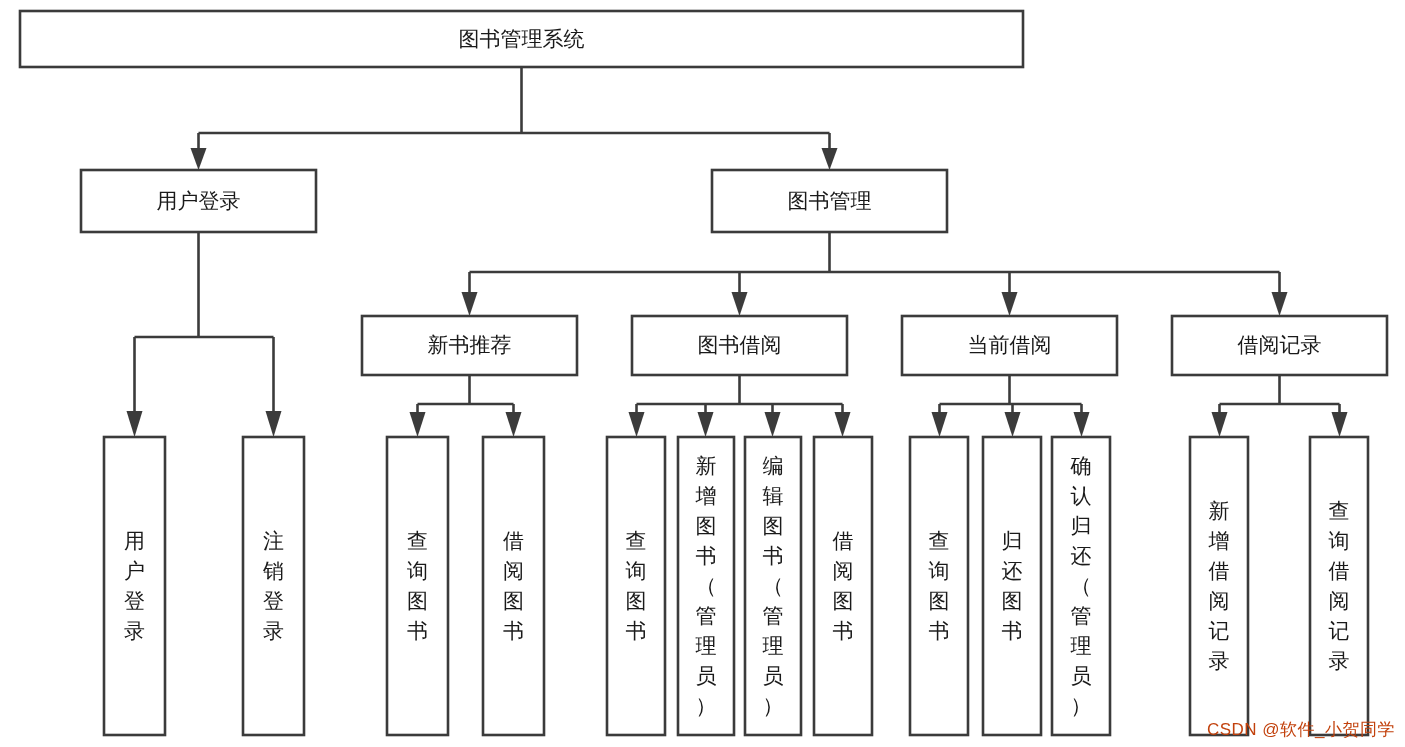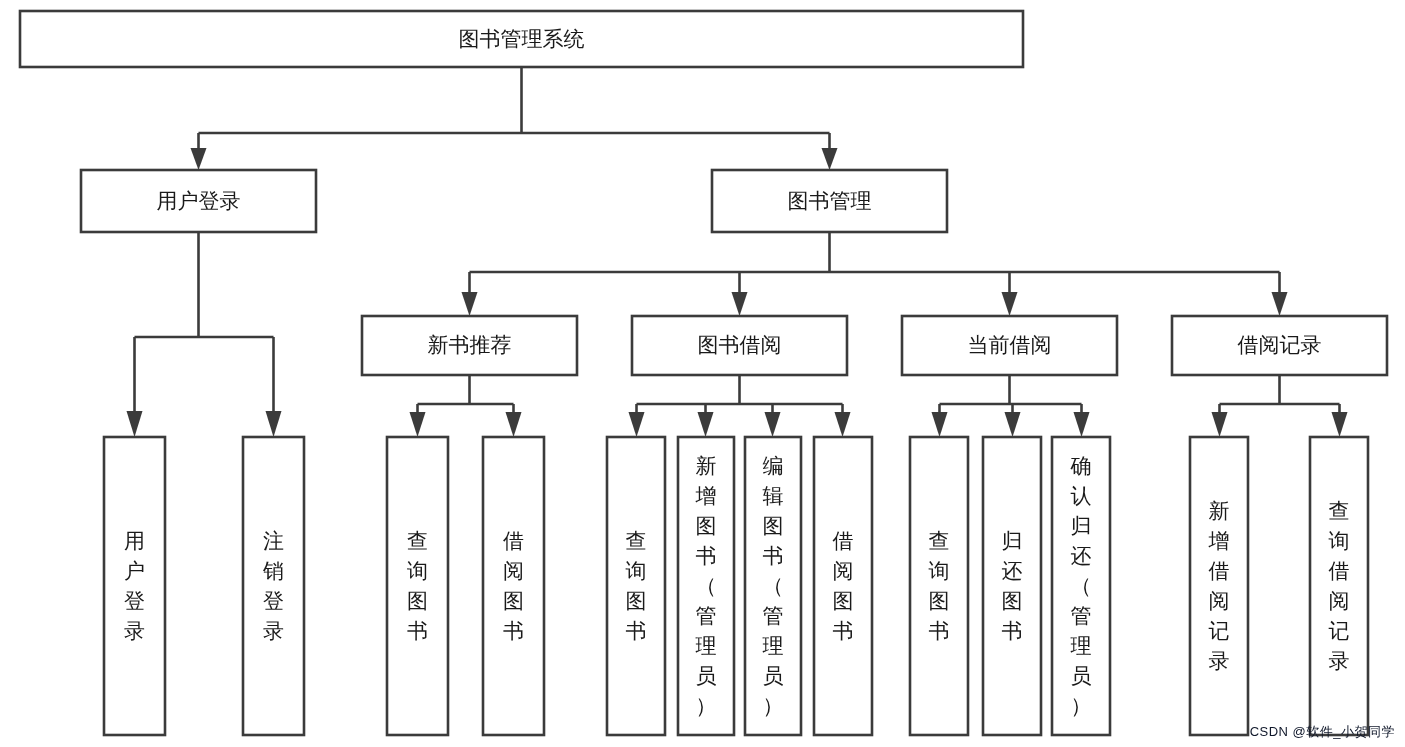--- a/index.html
+++ b/index.html
@@ -51,22 +51,22 @@
   }
   .arrow-head {
     fill: #3b3b3b;
     stroke: none;
   }
   .watermark {
     position: absolute;
     right: 10px;
     bottom: 6px;
     font-family: "Liberation Sans", "DejaVu Sans", sans-serif;
-    font-size: 13px;
-    color: #0f172a;
+    font-size: 17px;
+    color: #c2410c;
     letter-spacing: 0.5px;
     white-space: nowrap;
     pointer-events: none;
   }
 </style>
 </head>
 <body>
 
 <div id="diagram-root">
   <svg class="tree" viewBox="0 0 1405 747" xmlns="http://www.w3.org/2000/svg">

